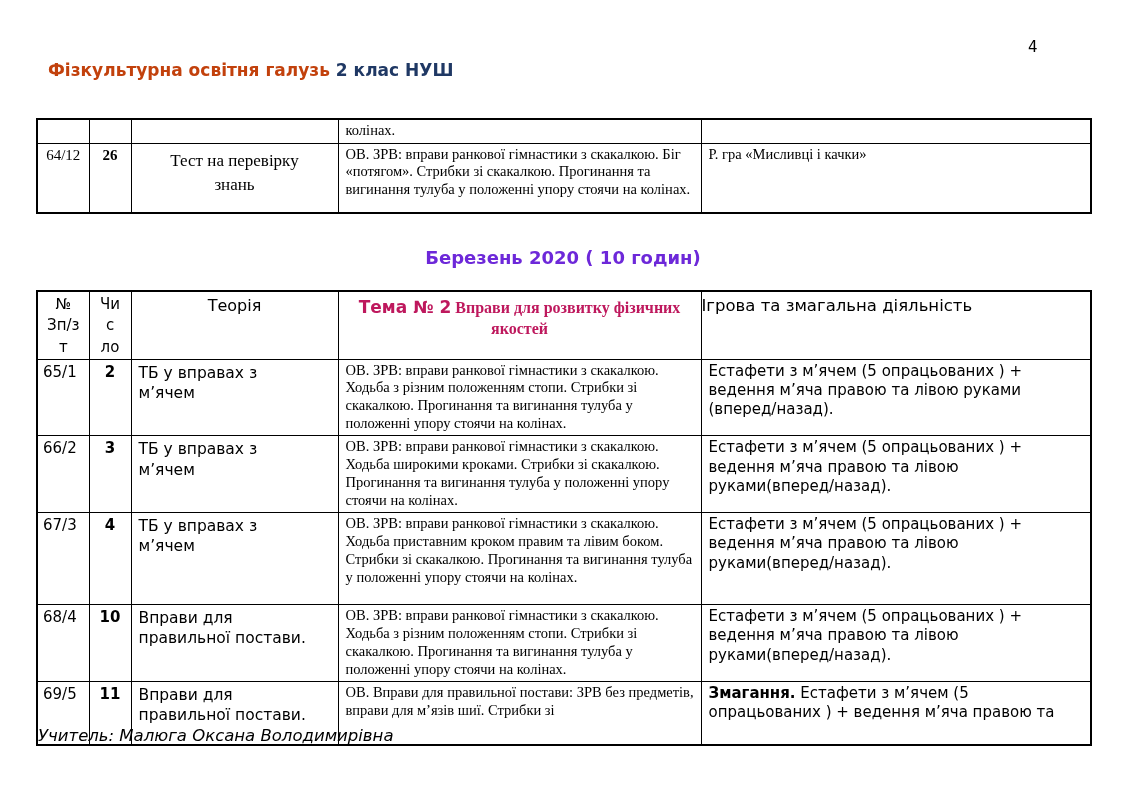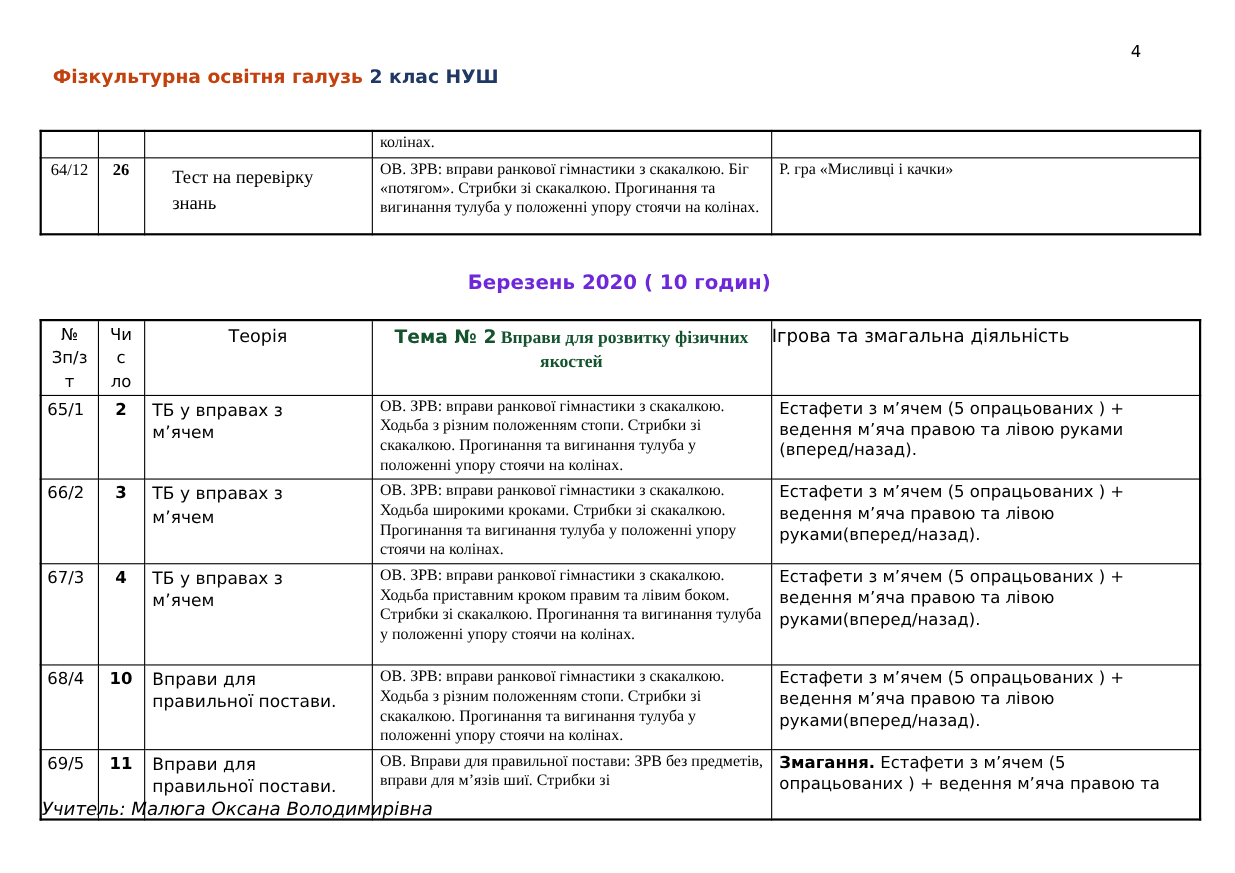--- a/index.html
+++ b/index.html
@@ -25,28 +25,28 @@
     border-collapse: collapse; table-layout: fixed; width: 1054px;
     border: 2px solid #000;
   }
   table.doc-table td { border: 1.5px solid #000; vertical-align: top; }
 
   .top-table { top: 118px; }
   .main-table { top: 290px; }
 
   td.cell-num-top { font-family: "Liberation Serif", serif; font-size: 15px; text-align: center; padding-top: 3px; }
   td.cell-hours-top { font-family: "Liberation Serif", serif; font-size: 15px; font-weight: bold; text-align: center; padding-top: 3px; }
-  td.cell-theory-top { font-family: "Liberation Serif", serif; font-size: 17px; text-align: left; padding: 5px 25px; line-height: 1.45; }
+  td.cell-theory-top { font-family: "Liberation Serif", serif; font-size: 17px; text-align: center; padding: 5px 25px; line-height: 1.45; }
   td.cell-content { font-family: "Liberation Serif", serif; font-size: 14.5px; line-height: 1.24; padding: 2px 5px 2px 7px; }
   td.cell-games-top { font-family: "Liberation Serif", serif; font-size: 14.5px; padding: 2px 5px 2px 7px; }
 
   
   td.h-small { font-size: 15px; text-align: center; white-space: pre-line; line-height: 1.42; padding-top: 2px; }
   td.h-theory { font-size: 16px; text-align: center; padding-top: 4px; }
-  td.h-theme { text-align: center; padding: 4px 14px; color: #14532d; line-height: 1.3; }
+  td.h-theme { text-align: center; padding: 4px 14px; color: #be185d; line-height: 1.3; }
   .theme-title { font-family: "DejaVu Sans", sans-serif; font-size: 17px; font-weight: bold; }
   .theme-subtitle { font-family: "Liberation Serif", serif; font-size: 16px; font-weight: bold; }
   td.h-games { font-size: 16.5px; text-align: left; padding-top: 4px; }
 
   
   td.cell-num { font-size: 15px; text-align: left; padding: 3px 2px 2px 5px; }
   td.cell-hours { font-size: 15px; font-weight: bold; text-align: center; padding-top: 3px; }
   td.cell-theory { font-size: 15.5px; padding: 3px 30px 18px 7px; line-height: 1.3; }
   td.cell-games { font-size: 15px; padding: 2px 20px 2px 7px; line-height: 1.28; }
   td.cell-games b { font-weight: bold; }

